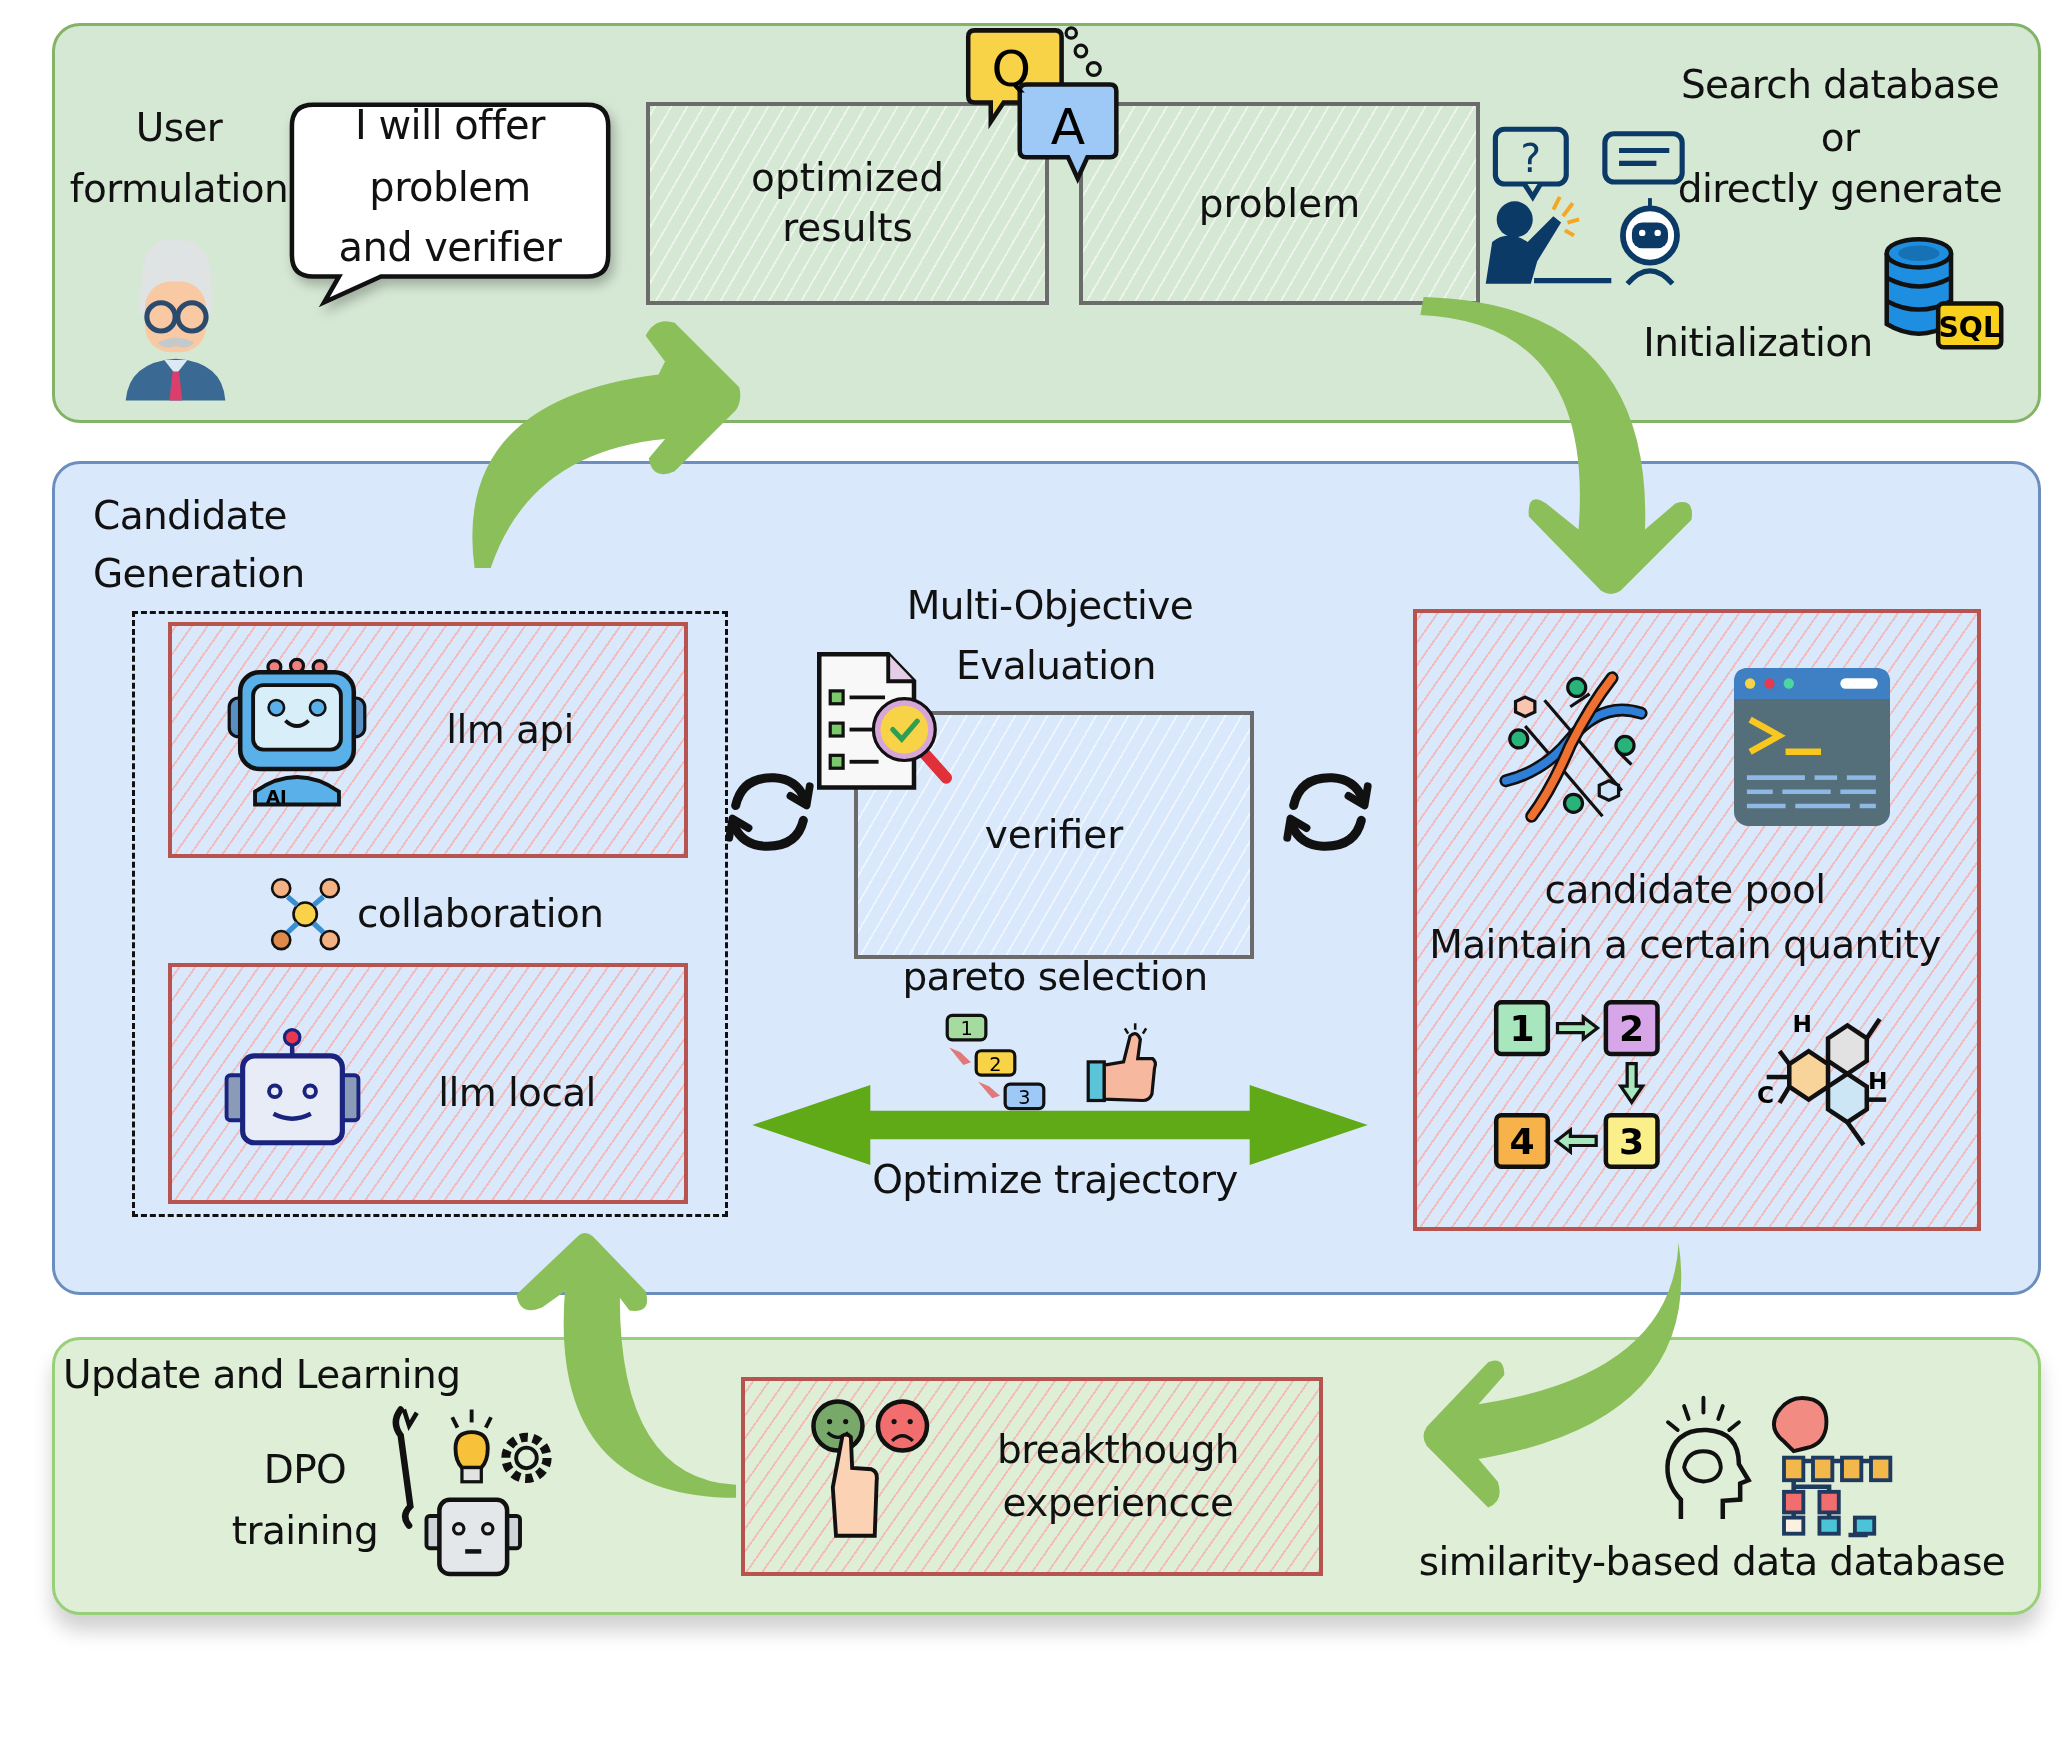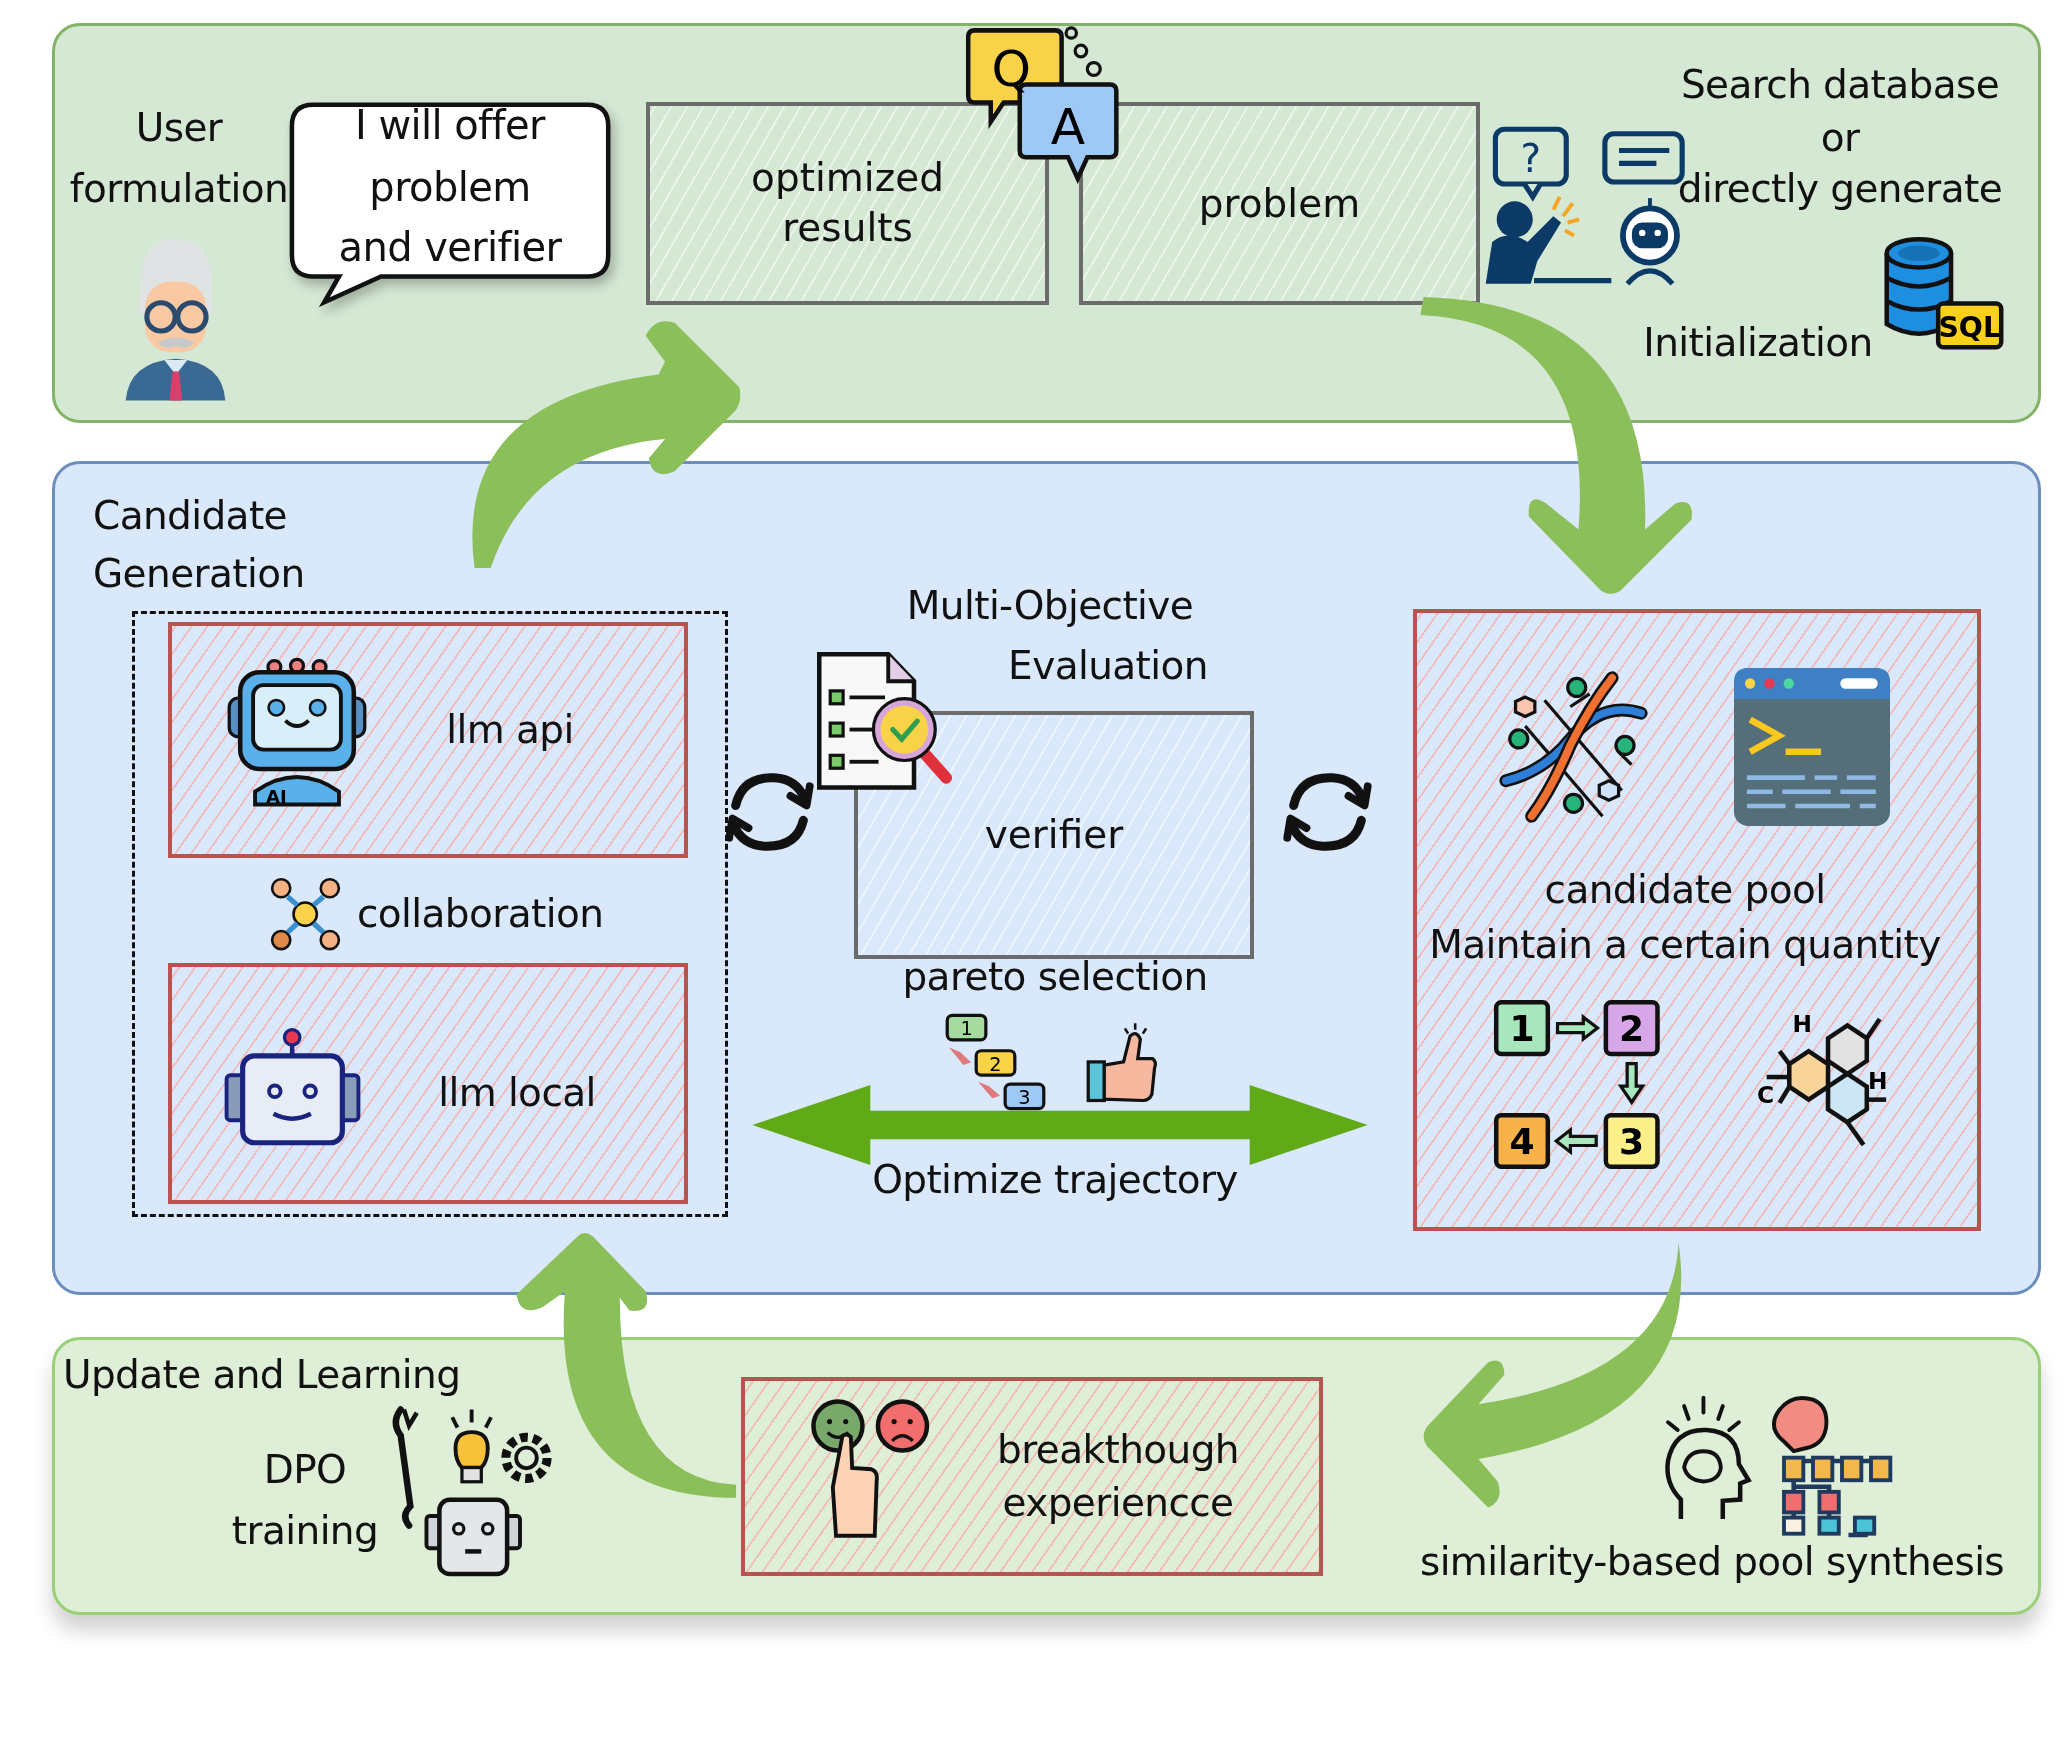--- a/index.html
+++ b/index.html
@@ -160,21 +160,21 @@
   <path d="M35 90 L10 75 L5 105" fill="none" stroke="#111" stroke-width="12" stroke-linecap="round" stroke-linejoin="round"></path>
 </svg>
 <svg style="left:1284px;top:770px;" width="87" height="84" viewBox="0 0 135 130">
   <path d="M15 55 Q25 10 75 12 Q110 14 122 45" fill="none" stroke="#111" stroke-width="14" stroke-linecap="round"></path>
   <path d="M100 40 L125 55 L130 25" fill="none" stroke="#111" stroke-width="12" stroke-linecap="round" stroke-linejoin="round"></path>
   <path d="M120 78 Q110 120 60 118 Q25 116 12 85" fill="none" stroke="#111" stroke-width="14" stroke-linecap="round"></path>
   <path d="M35 90 L10 75 L5 105" fill="none" stroke="#111" stroke-width="12" stroke-linecap="round" stroke-linejoin="round"></path>
 </svg>
 
 <div class="txt ctr" style="left:1050px;top:586px;">Multi-Objective</div>
-<div class="txt ctr" style="left:1108px;top:646px;">Evaluation</div>
+<div class="txt ctr" style="left:1056px;top:646px;">Evaluation</div>
 <div class="sketch sketch-gray" style="left:854px;top:711px;width:400px;height:248px;">
   <div class="box-label">verifier</div>
 </div>
 <svg style="left:814px;top:649px;" width="142" height="145" viewBox="0 0 220 225">
   <path d="M8 8 L115 8 L155 50 L155 215 L8 215 Z" fill="#f8f8f8" stroke="#111" stroke-width="7"></path>
   <path d="M115 8 L115 50 L155 50" fill="#e4cde6" stroke="#111" stroke-width="6"></path>
   <rect x="25" y="65" width="20" height="20" fill="#7ac96b" stroke="#111" stroke-width="5"></rect>
   <rect x="25" y="115" width="20" height="20" fill="#7ac96b" stroke="#111" stroke-width="5"></rect>
   <rect x="25" y="165" width="20" height="20" fill="#7ac96b" stroke="#111" stroke-width="5"></rect>
   <line x1="55" y1="75" x2="110" y2="75" stroke="#111" stroke-width="6"></line>
@@ -341,21 +341,21 @@
   <rect x="200" y="105" width="30" height="35" fill="#f2b84b" stroke="#1f3a5f" stroke-width="6"></rect>
   <rect x="245" y="105" width="30" height="35" fill="#f2b84b" stroke="#1f3a5f" stroke-width="6"></rect>
   <rect x="290" y="105" width="30" height="35" fill="#f2b84b" stroke="#1f3a5f" stroke-width="6"></rect>
   <rect x="335" y="105" width="30" height="35" fill="#f2b84b" stroke="#1f3a5f" stroke-width="6"></rect>
   <rect x="200" y="158" width="30" height="32" fill="#f26d6d" stroke="#1f3a5f" stroke-width="6"></rect>
   <rect x="255" y="158" width="30" height="32" fill="#f26d6d" stroke="#1f3a5f" stroke-width="6"></rect>
   <rect x="200" y="198" width="30" height="25" fill="#faf1e0" stroke="#1f3a5f" stroke-width="6"></rect>
   <rect x="255" y="198" width="30" height="25" fill="#4cc4d8" stroke="#1f3a5f" stroke-width="6"></rect>
   <rect x="310" y="198" width="30" height="25" fill="#4cc4d8" stroke="#1f3a5f" stroke-width="6"></rect>
 </svg>
-<div class="txt ctr" style="left:1712px;top:1542px;">similarity-based pool synthesis</div>
+<div class="txt ctr" style="left:1712px;top:1542px;">similarity-based data database</div>
 
 <svg style="left:0;top:0;" width="2066" height="1756" viewBox="0 0 3200 2720">
 
   <path d="M735 880 Q700 620 1020 580 L1030 560 L1000 520 Q1015 490 1045 500 L1145 600 Q1150 620 1140 635 L1045 730 Q1010 745 1005 710 L1030 680 Q820 700 760 880 Z" fill="#8bbf5a"></path>
 
   <path d="M2200 488 Q2470 500 2445 820 L2395 780 Q2365 760 2368 800 L2480 915 Q2495 925 2510 915 L2620 805 Q2625 770 2595 780 L2548 820 Q2560 470 2205 460 Z" fill="#8bbf5a"></path>
 
   <path d="M2600 1925 Q2640 2200 2290 2260 L2320 2295 Q2330 2325 2305 2335 L2210 2240 Q2200 2225 2210 2210 L2305 2110 Q2330 2100 2330 2130 L2290 2175 Q2590 2130 2600 1925 Z" fill="#8bbf5a"></path>
 
   <path d="M1140 2320 Q850 2320 875 2000 L840 2025 Q805 2040 800 2005 L895 1915 Q905 1905 918 1915 L1000 2000 Q1010 2035 975 2030 L960 2010 Q960 2290 1140 2300 Z" fill="#8bbf5a"></path>

